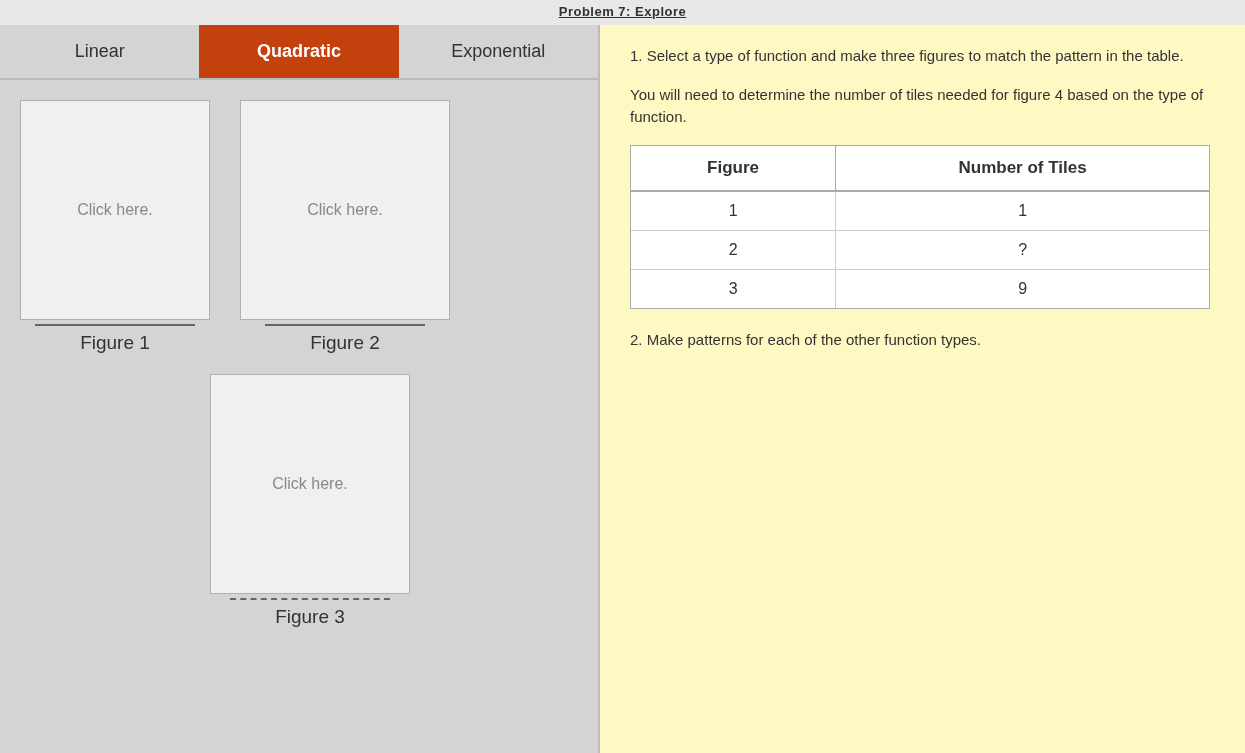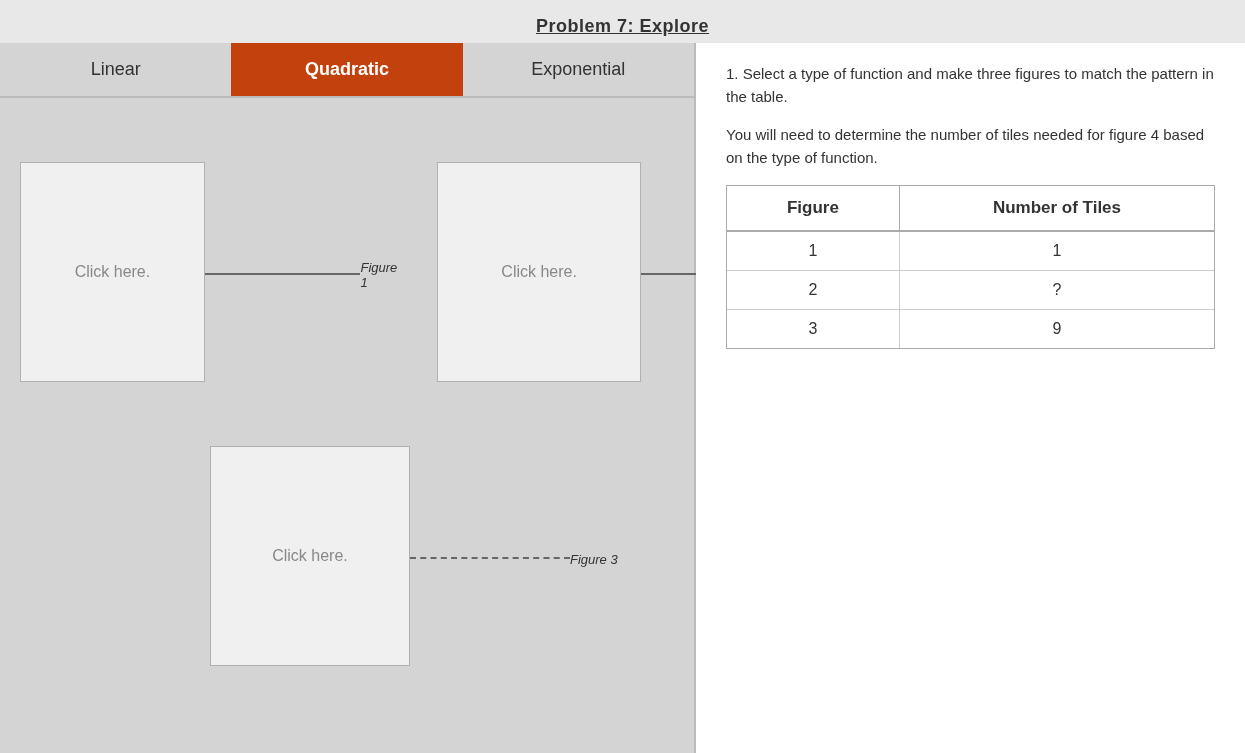--- a/index.html
+++ b/index.html
@@ -7,36 +7,36 @@
       font-family: Arial, sans-serif;
       background: #e8e8e8;
       width: 1245px;
       min-height: 753px;
       display: flex;
       flex-direction: column;
     }
 
     .top-bar {
       text-align: center;
-      font-size: 18px;
+      font-size: 13px;
       font-weight: bold;
       color: #333;
-      padding: 16px 0 6px 0;
+      padding: 4px 0 6px 0;
       letter-spacing: 0.5px;
       text-decoration: underline;
     }
 
     .main-layout {
       display: flex;
       flex: 1;
     }
 
     
     .left-panel {
-      width: 696px;
+      width: 600px;
       background: #d4d4d4;
       border-right: 2px solid #bbb;
       display: flex;
       flex-direction: column;
     }
 
     .tabs {
       display: flex;
       border-bottom: 2px solid #bbb;
     }
@@ -70,63 +70,61 @@
     }
 
     .figures-row {
       display: flex;
       gap: 30px;
       align-items: flex-end;
     }
 
     .figure-block {
       display: flex;
-      flex-direction: row;
+      flex-direction: column;
       align-items: center;
-      margin-top: 44px;
     }
 
     .figure-box {
       background: #f0f0f0;
       border: 1.5px solid #b0b0b0;
       display: flex;
       align-items: center;
       justify-content: center;
       color: #888;
       font-size: 16px;
       cursor: pointer;
     }
 
     .fig1-box { width: 190px; height: 220px; }
     .fig2-box { width: 210px; height: 220px; }
     .fig3-box { width: 200px; height: 220px; }
 
     .figure-label {
       margin-top: 6px;
-      font-size: 13px;
-      color: #333;
-      font-style: italic;
+      font-size: 19px;
+      color: #333;
     }
 
     .dashed-line {
       border-bottom: 2px dashed #666;
       width: 160px;
       margin-top: 4px;
     }
 
     .solid-line {
       border-bottom: 2px solid #666;
       width: 160px;
       margin-top: 4px;
     }
 
     
     .right-panel {
       flex: 1;
-      background: #ffffff;
+      background: #fef9c3;
       padding: 20px 30px;
       display: flex;
       flex-direction: column;
       gap: 16px;
     }
 
     .instruction-text {
       font-size: 15px;
       color: #333;
       line-height: 1.5;
@@ -254,16 +252,17 @@
             <td>?</td>
           </tr>
           <tr>
             <td>3</td>
             <td>9</td>
           </tr>
         </tbody>
       </table>
     </div>
 
+    <p class="instruction2">2. Make patterns for each of the other function types.</p>
 
   </div>
 
 </div>
 
 </body></html>

